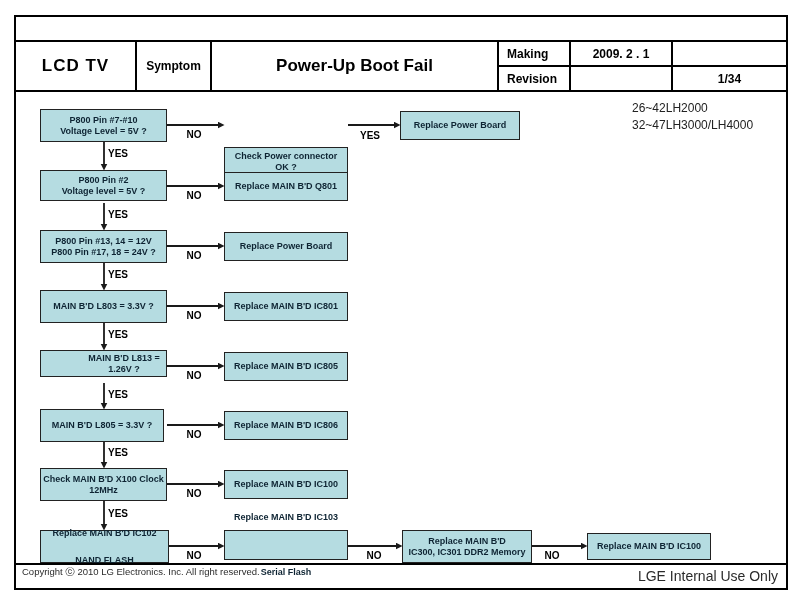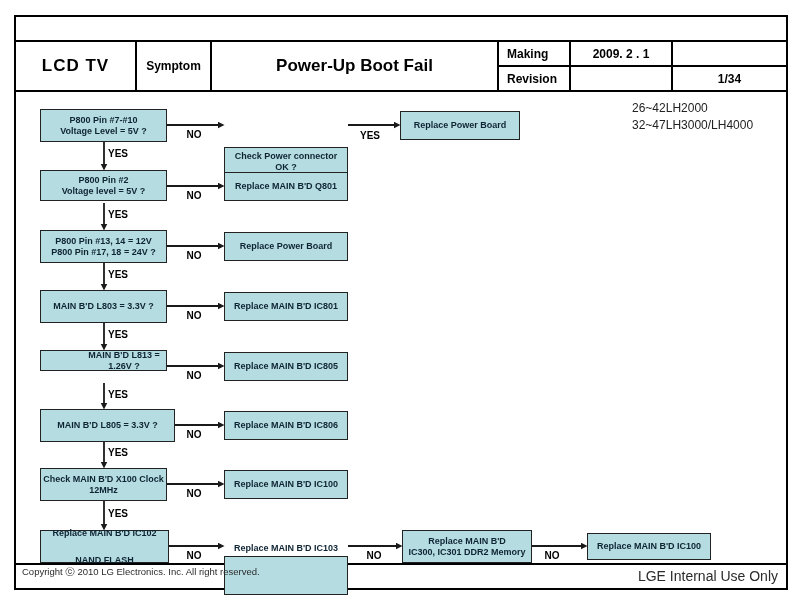--- a/index.html
+++ b/index.html
@@ -119,47 +119,47 @@
         <span>Replace Power Board</span>
       </div>
 
       <div class="fbox" style="left:24px;top:198px;width:127px;height:33px;">
         <span>MAIN B'D L803 = 3.3V ?</span>
       </div>
       <div class="fbox" style="left:208px;top:200px;width:124px;height:29px;">
         <span>Replace MAIN B'D IC801</span>
       </div>
 
-      <div class="fbox" style="left:24px;top:258px;width:127px;height:21px;padding-left:41px;">
+      <div class="fbox" style="left:24px;top:258px;width:127px;height:27px;padding-left:41px;">
         <span>MAIN B'D L813 = 1.26V ?</span>
       </div>
       <div class="fbox" style="left:208px;top:260px;width:124px;height:29px;">
         <span>Replace MAIN B'D IC805</span>
       </div>
 
-      <div class="fbox" style="left:24px;top:317px;width:135px;height:33px;">
+      <div class="fbox" style="left:24px;top:317px;width:124px;height:33px;">
         <span>MAIN B'D L805 = 3.3V ?</span>
       </div>
       <div class="fbox" style="left:208px;top:319px;width:124px;height:29px;">
         <span>Replace MAIN B'D IC806</span>
       </div>
 
       <div class="fbox" style="left:24px;top:376px;width:127px;height:33px;">
         <span>Check MAIN B'D X100 Clock</span>
         <span>12MHz</span>
       </div>
       <div class="fbox" style="left:208px;top:378px;width:124px;height:29px;">
         <span>Replace MAIN B'D IC100</span>
       </div>
 
       <div class="fbox" style="left:24px;top:438px;width:129px;height:33px;gap:16px;">
         <span>Replace MAIN B'D IC102</span>
         <span>NAND FLASH</span>
       </div>
-      <div class="fbox" style="left:208px;top:464px;width:124px;height:39px;gap:44px;">
+      <div class="fbox" style="left:208px;top:438px;width:124px;height:30px;gap:44px;">
         <span>Replace MAIN B'D IC103</span>
         <span>Serial Flash</span>
       </div>
       <div class="fbox" style="left:386px;top:438px;width:130px;height:33px;">
         <span>Replace MAIN B'D</span>
         <span>IC300, IC301 DDR2 Memory</span>
       </div>
       <div class="fbox" style="left:571px;top:441px;width:124px;height:27px;">
         <span>Replace MAIN B'D IC100</span>
       </div>

